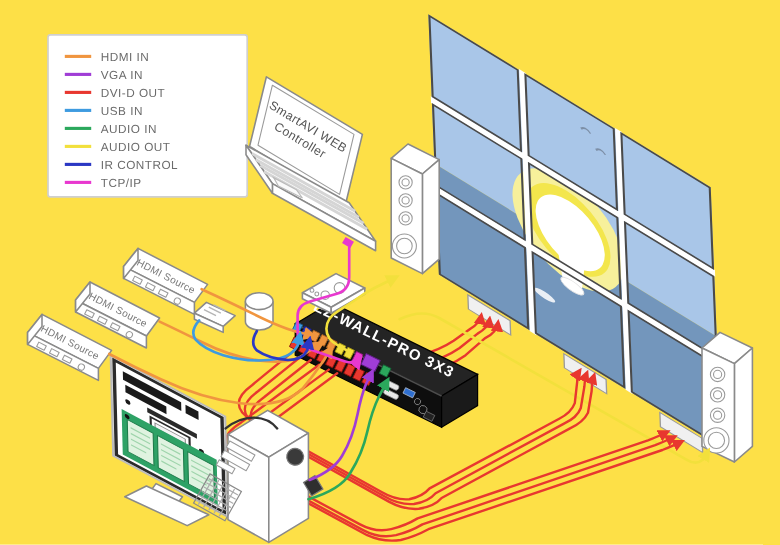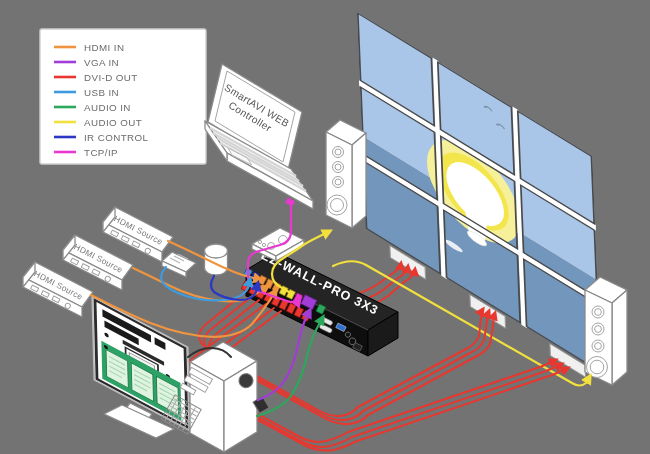--- a/index.html
+++ b/index.html
@@ -1,16 +1,16 @@
 <!DOCTYPE html>
 <html><head>
 <meta charset="utf-8">
 <style>
   html,body{margin:0;padding:0;background:#ffffff;}
-  .stage{position:relative;width:650px;height:454px;background:#737373;overflow:hidden;
+  .stage{position:relative;width:650px;height:454px;background:#fde047;overflow:hidden;
          font-family:"Liberation Sans", sans-serif;}
   svg{display:block}
   .legend-label{font-size:9.8px;fill:#6b6b6b;letter-spacing:.4px;}
   .src-label{font-size:8.4px;fill:#787878;letter-spacing:.3px;}
   .unit-label{font-size:12.5px;font-weight:700;fill:#ffffff;letter-spacing:1.1px;}
   .laptop-label{font-size:10.2px;fill:#555;letter-spacing:.4px;}
   .cable{fill:none;stroke-linecap:round;stroke-linejoin:round;}
   .dev{fill:#ffffff;stroke:#8a8a8a;stroke-width:1.3;stroke-linejoin:round;}
   .devthin{fill:#ffffff;stroke:#9a9a9a;stroke-width:.9;stroke-linejoin:round;}
 </style>

